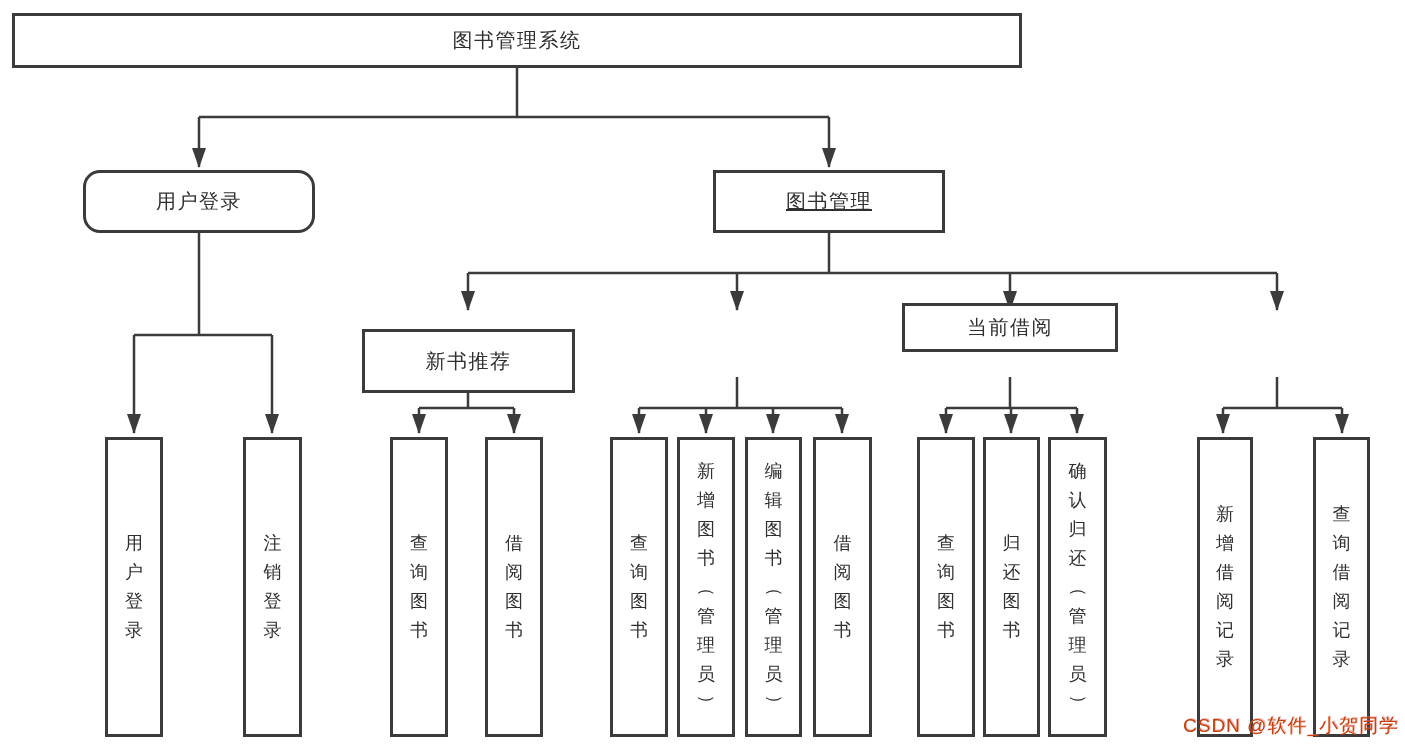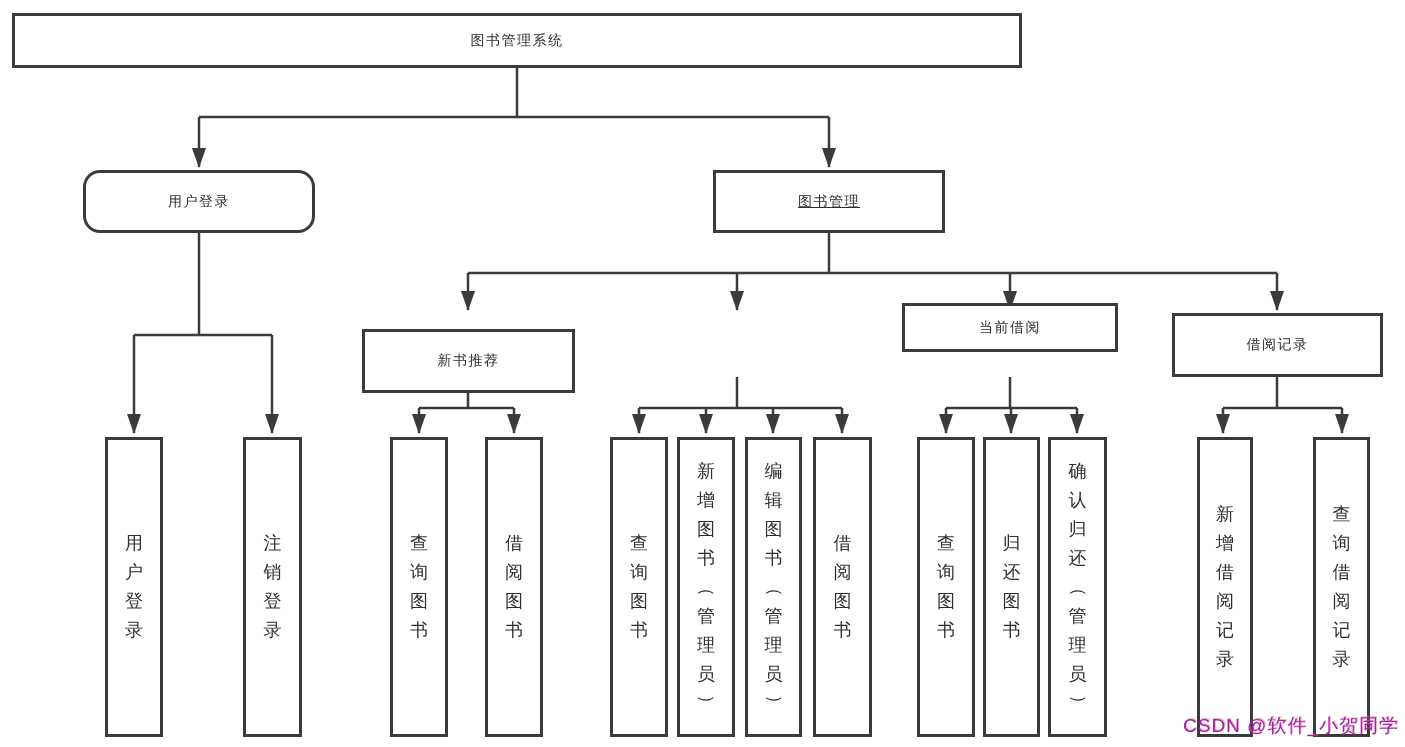--- a/index.html
+++ b/index.html
@@ -5,30 +5,30 @@
   html,body{margin:0;padding:0;background:#fff;}
   .canvas{
     position:relative;width:1405px;height:747px;background:#ffffff;
     font-family:"Liberation Sans",sans-serif;color:#2f2f2f;overflow:hidden;
   }
   svg.connectors{position:absolute;left:0;top:0;z-index:1;}
   .node{
     position:absolute;box-sizing:border-box;border:3px solid #3b3b3b;background:#ffffff;
     display:flex;align-items:center;justify-content:center;z-index:2;
   }
-  .hlabel{font-size:14px;letter-spacing:1.5px;white-space:nowrap;}
+  .hlabel{font-size:20px;letter-spacing:1.5px;white-space:nowrap;}
   .vtext{
     display:flex;flex-direction:column;align-items:center;justify-content:center;
     width:100%;height:100%;font-size:18px;line-height:29px;
   }
   .vtext span{display:block;}
   .vtext span.rot{transform:rotate(90deg);}
   .watermark{
     position:absolute;left:1183px;top:713px;z-index:5;
-    font-size:19px;letter-spacing:1px;color:#a21caf;white-space:nowrap;
+    font-size:19px;letter-spacing:1px;color:#c2410c;white-space:nowrap;
     text-shadow:1px -1px 0 rgba(230,120,120,0.55);
   }
 </style>
 </head>
 <body>
 
 <div class="canvas">
 
   <svg class="connectors" width="1405" height="747" viewBox="0 0 1405 747" aria-hidden="true">
     <defs>
@@ -89,23 +89,20 @@
   </div>
   <div class="node" style="left:713px;top:170px;width:232px;height:63px;text-decoration:underline;">
     <span class="hlabel">图书管理</span>
   </div>
 
   <div class="node" style="left:362px;top:313px;width:213px;height:64px;margin-top:16px;">
     <span class="hlabel">新书推荐</span>
   </div>
   <div class="node" style="left:902px;top:303px;width:216px;height:49px;">
     <span class="hlabel">当前借阅</span>
-  </div>
-  <div class="node" style="left:1172px;top:313px;width:211px;height:64px;">
-    <span class="hlabel">借阅记录</span>
   </div>
 
   <div class="node" style="left:105px;top:437px;width:58px;height:300px;">
     <div class="vtext">
         <span>用</span>
         <span>户</span>
         <span>登</span>
         <span>录</span>
       </div>
   </div>

